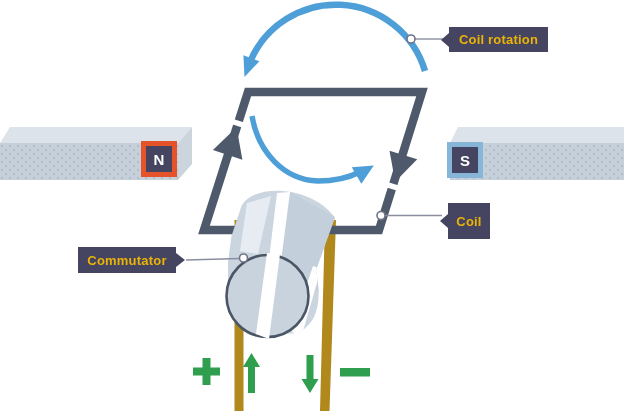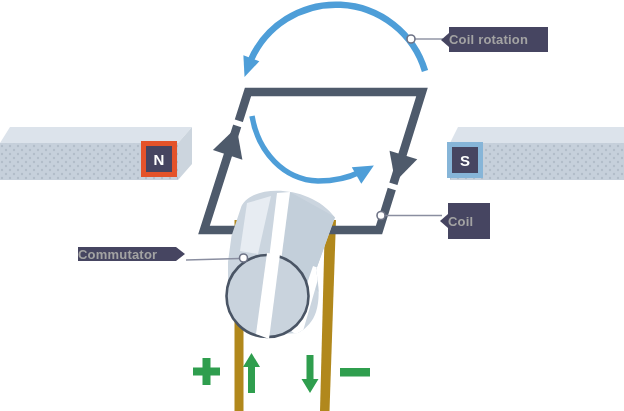--- a/index.html
+++ b/index.html
@@ -2,31 +2,31 @@
 <html><head>
 <meta charset="utf-8">
 <style>
   html,body { margin:0; padding:0; background:#ffffff; }
   .stage {
     position:relative; width:624px; height:411px; overflow:hidden;
     background:#ffffff; font-family:"Liberation Sans", sans-serif;
   }
   .stage svg { position:absolute; left:0; top:0; }
   .badge {
-    position:absolute; background:#464561; color:#a3a3a3;
+    position:absolute; background:#464561; color:#eab308;
     font:bold 13px/1 "Liberation Sans", sans-serif;
-    display:flex; align-items:center; 
+    display:flex; align-items:center; justify-content:center;
     letter-spacing:.2px; box-sizing:border-box;
   }
   .ptr { position:absolute; top:50%; transform:translateY(-50%); width:0; height:0; }
   .ptr-left  { left:-8px;  border-top:7px solid transparent; border-bottom:7px solid transparent; border-right:8px solid #464561; }
   .ptr-right { right:-9px; border-top:7px solid transparent; border-bottom:7px solid transparent; border-left:9px solid #464561; }
   #badge-coil-rotation { left:449px; top:27px;  width:99px; height:25px; }
   #badge-coil          { left:448px; top:203px; width:42px; height:36px; }
-  #badge-commutator    { left:78px;  top:247px; width:98px; height:14px; }
+  #badge-commutator    { left:78px;  top:247px; width:98px; height:26px; }
   .pole {
     position:absolute; width:36px; height:36px; box-sizing:border-box;
     background:#464561; color:#ffffff; display:flex; align-items:center; justify-content:center;
     font:bold 15px "Liberation Sans", sans-serif;
   }
   #pole-n { left:141px; top:141px; border:5px solid #e4532a; }
   #pole-s { left:447px; top:142px; border:5px solid #86b5d8; }
 </style>
 </head>
 <body>

